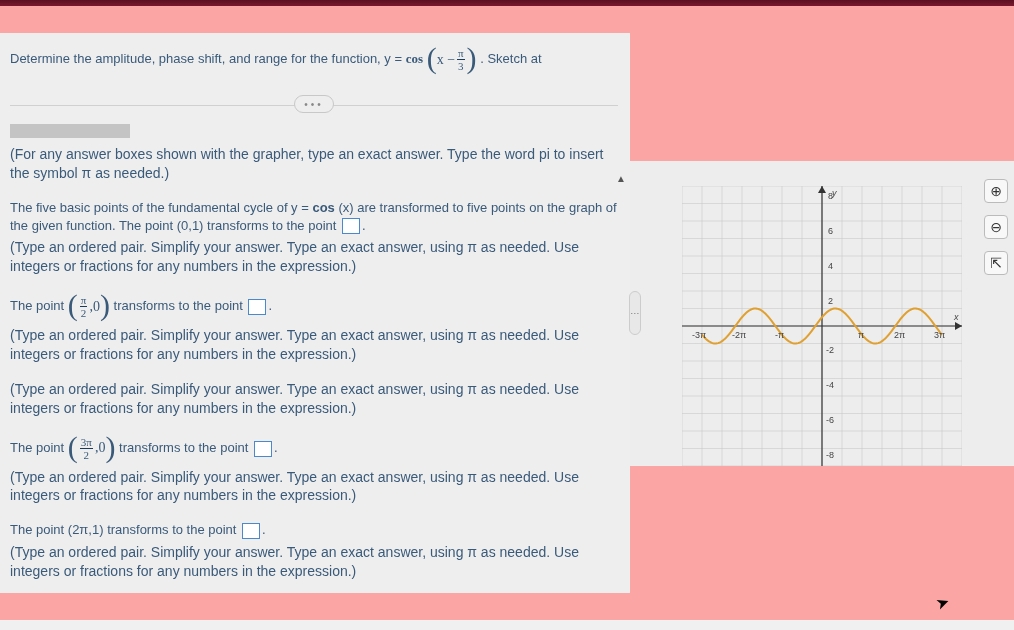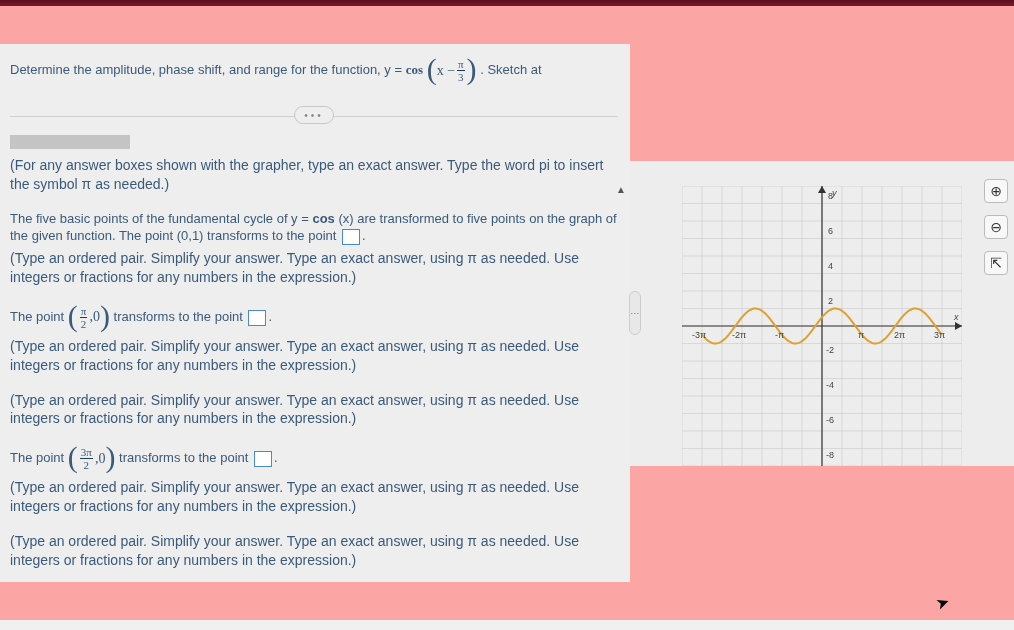--- a/index.html
+++ b/index.html
@@ -248,20 +248,23 @@
             </span>
             <span>,0</span>
             <span class="pr">)</span>
           </span>
           <span> transforms to the point </span><span class="input-box"></span><span>.</span>
         </p>
         <p class="instr">(Type an ordered pair. Simplify your answer. Type an exact answer, using π as needed. Use integers or fractions for any numbers in the expression.)</p>
       </div>
 
       <div class="section">
+        <p>
+          <span>The point (2π,1) transforms to the point </span><span class="input-box"></span><span>.</span>
+        </p>
         <p class="instr">(Type an ordered pair. Simplify your answer. Type an exact answer, using π as needed. Use integers or fractions for any numbers in the expression.)</p>
       </div>
     </div>
 
     <div class="scroll-arrow">▲</div>
   </div>
 
   <div class="mid-handle">⋮</div>
 
   <div class="right-panel">

